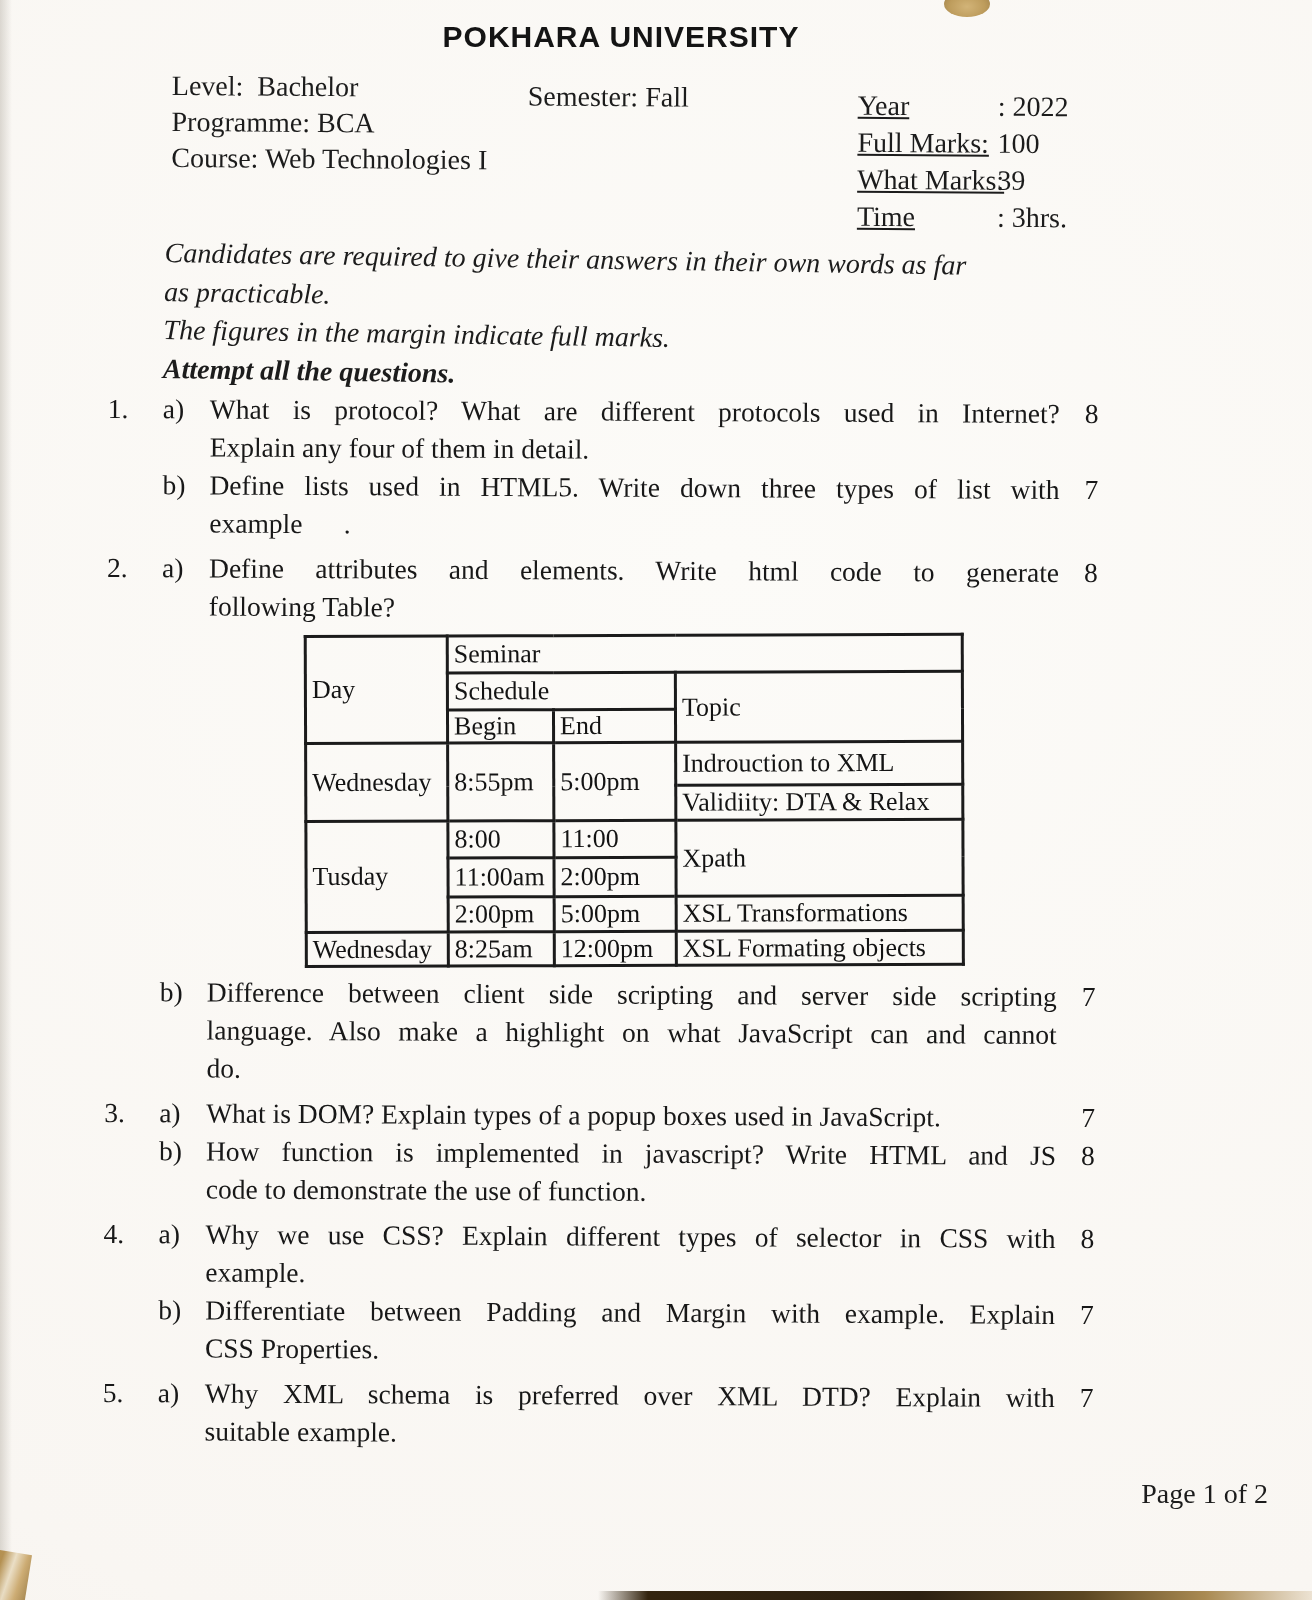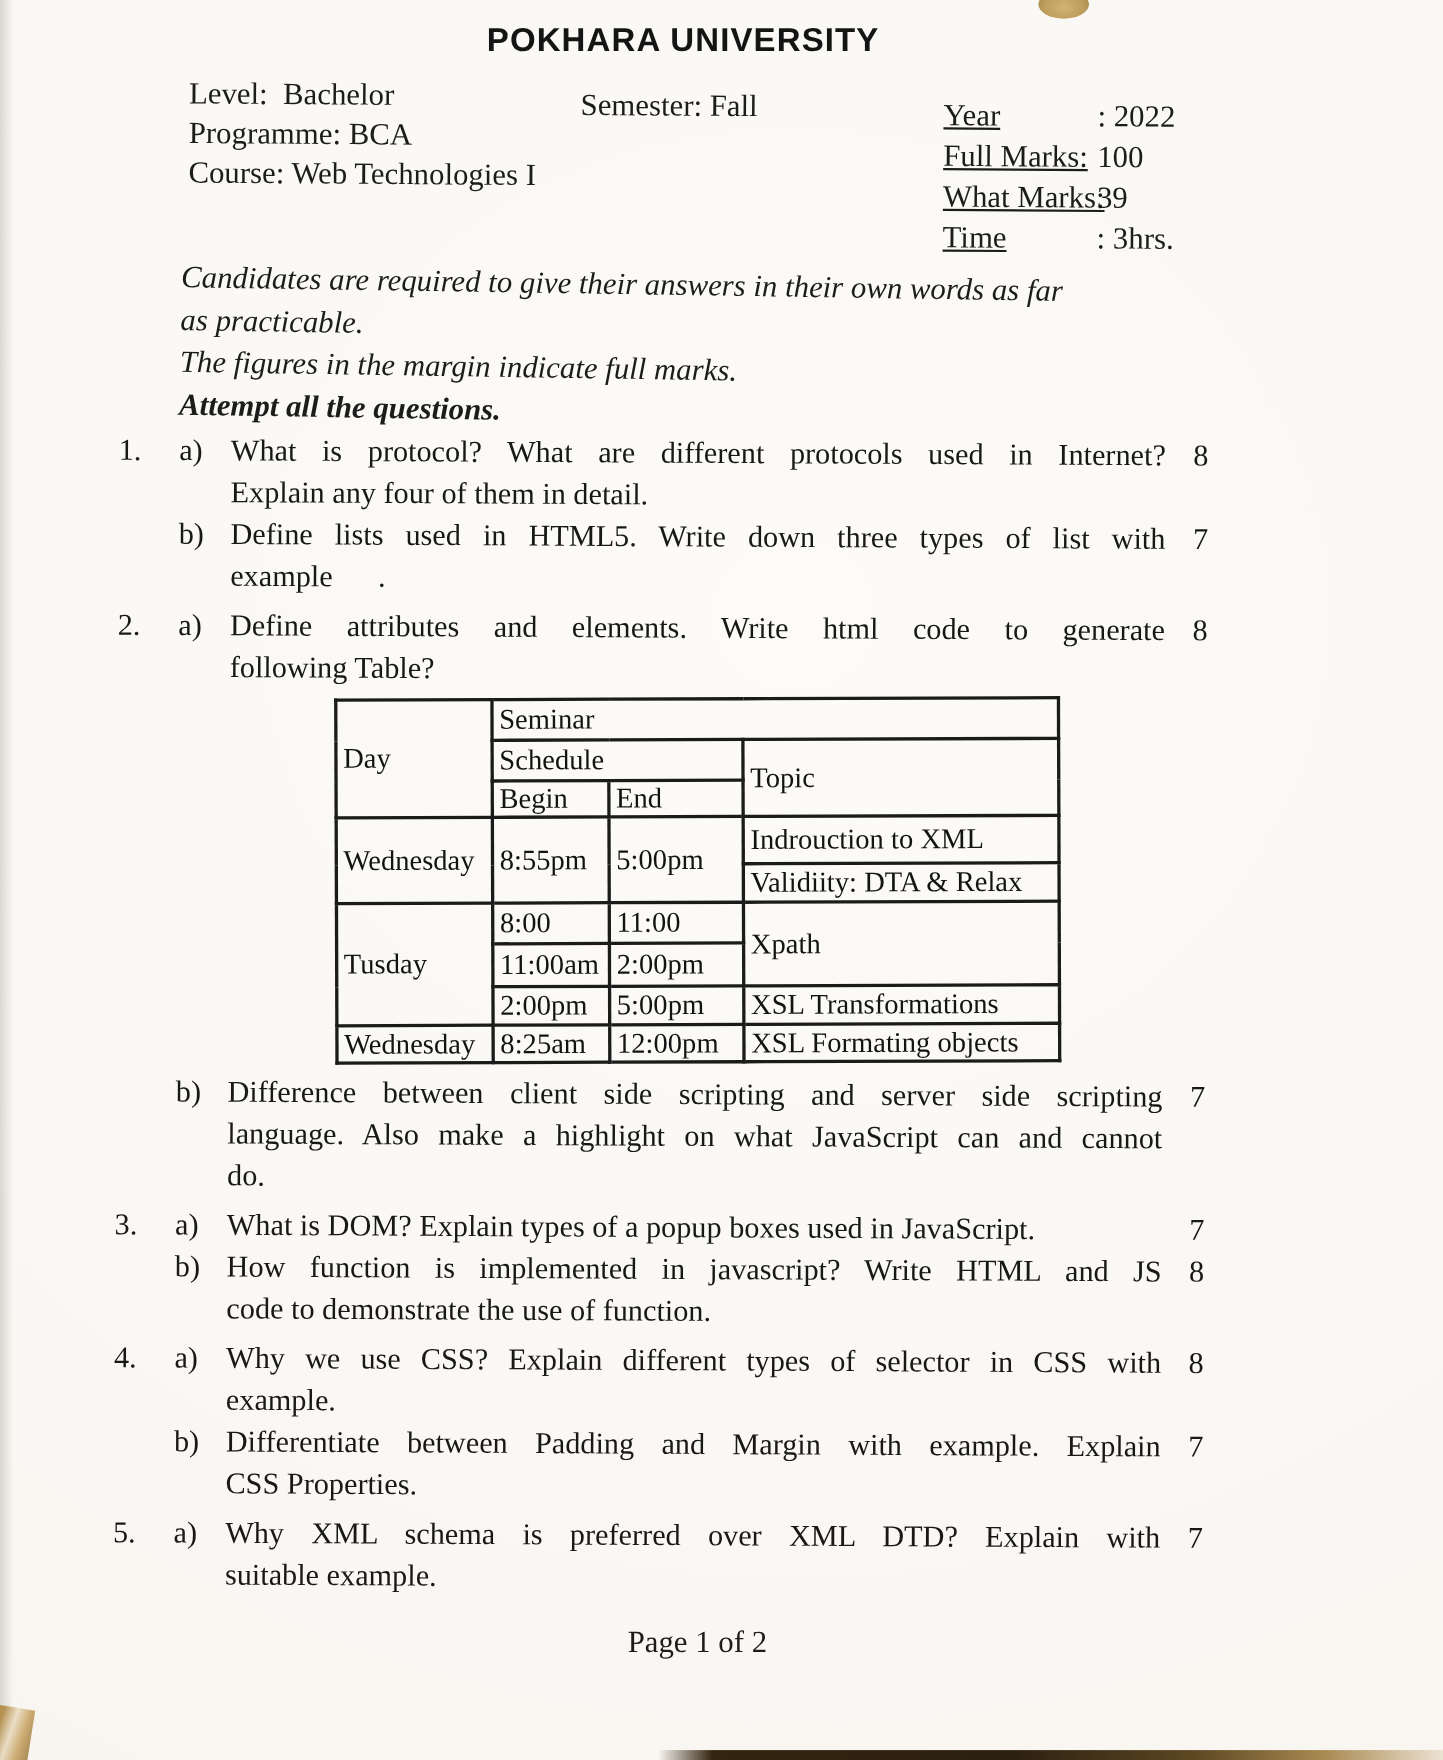--- a/index.html
+++ b/index.html
@@ -64,21 +64,21 @@
   }
   .seminar-table td{
     border:3px solid #1b1b1b;padding:0 5px;overflow:hidden;
     vertical-align:middle;white-space:nowrap;
   }
   tr.r1 td{height:34px;} tr.r2 td{height:34px;} tr.r3 td{height:30px;}
   tr.r4 td{height:40px;} tr.r5 td{height:32px;} tr.r6 td{height:34px;}
   tr.r7 td{height:36px;} tr.r8 td{height:32px;} tr.r9 td{height:31px;}
   
   .footer{
-    position:absolute;top:1478px;left:0;width:1268px;text-align:center;
+    position:absolute;top:1478px;left:0;width:1268px;text-align:right;
     font-size:28px;
   }
   
   .blob-top{
     position:absolute;left:944px;top:-9px;width:46px;height:26px;
     border-radius:50%;
     background:radial-gradient(ellipse at 50% 60%, #cfae6d 0%, #b8944f 55%, #8d6e38 100%);
     opacity:.92;
   }
   .band-bottom{

